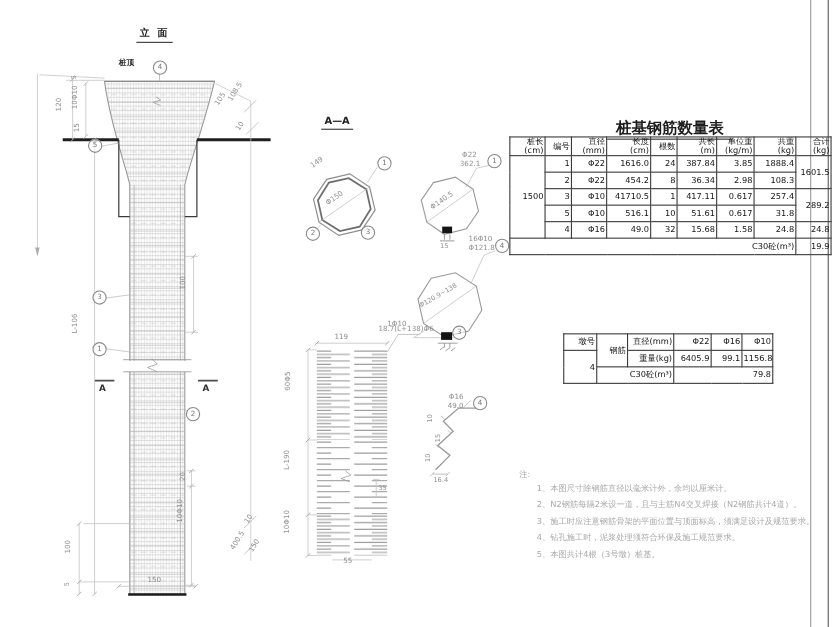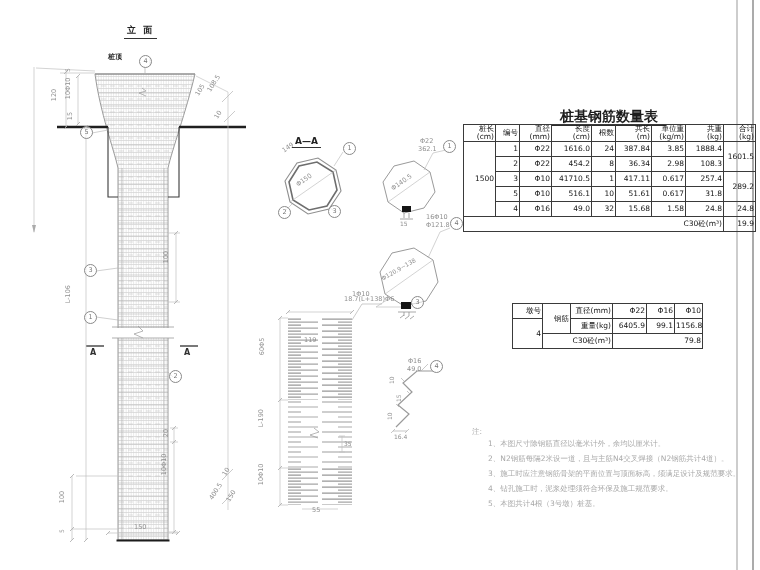--- a/index.html
+++ b/index.html
@@ -108,21 +108,21 @@
     <path d="M433,371 H417 L403,383 L412,392 L398,405 L409,414 L396,427" stroke="#9a9a9a" stroke-width="1.2" fill="none"></path>
     <path d="M421,371 L428,364 M393,431 H407 M391,433 l4,-4 M405,433 l4,-4 M404,381 l-3,-3 M410,394 l-3,-3 M399,407 l-3,-3" stroke="#b0b0b0" stroke-width=".7" fill="none"></path>
 
     <path d="M92,133 L108,130 M96,271 L118,268 M96,317 L118,320 M173,377 L168,372 M150,58 L150,66" stroke="#b0b0b0" stroke-width=".6"></path>
 
     <line x1="737" y1="0" x2="737" y2="570" stroke="#9b9b9b" stroke-width="1"></line>
     <line x1="753" y1="0" x2="753" y2="570" stroke="#7e7e7e" stroke-width="1.3"></line>
   </svg>
 
   <div class="view-title" style="left:124px;top:24px;">立 面</div>
-  <div class="view-title" style="left:292px;top:136px;letter-spacing:0;">A—A</div>
+  <div class="view-title" style="left:292px;top:106px;letter-spacing:0;">A—A</div>
 
   <span class="ann dk" style="left:108px;top:54px;font-size:7px;">桩顶</span>
   <span class="circ" style="left:139px;top:55px;">4</span>
   <span class="circ" style="left:80px;top:126px;">5</span>
   <span class="circ" style="left:84px;top:264px;">3</span>
   <span class="circ" style="left:84px;top:311px;">1</span>
   <span class="circ" style="left:169px;top:370px;">2</span>
 
   <span class="ann sm rot90" style="left:68px;top:69px;">5</span>
   <span class="ann rot90" style="left:54px;top:98px;">120</span>
@@ -160,21 +160,21 @@
   <span class="ann sm" style="left:400px;top:221px;">15</span>
 
   <span class="ann" style="left:426px;top:214px;">16Φ10</span>
   <span class="ann" style="left:426px;top:222px;">Φ121.8</span>
   <span class="circ" style="left:450px;top:217px;">4</span>
   <span class="ann rot30 sm" style="left:382px;top:276px;">Φ120.9~138</span>
   <span class="ann" style="left:352px;top:291px;">1Φ10</span>
   <span class="ann" style="left:344px;top:296px;">18.7(L+138)Φ6</span>
   <span class="circ" style="left:411px;top:296px;">3</span>
 
-  <span class="ann" style="left:304px;top:303px;margin-top:34px;">119</span>
+  <span class="ann" style="left:304px;top:303px;">119</span>
   <span class="ann rot90" style="left:262px;top:352px;">60Φ5</span>
   <span class="ann rot90" style="left:261px;top:424px;">L-190</span>
   <span class="ann rot90" style="left:261px;top:482px;">10Φ10</span>
   <span class="ann" style="left:312px;top:507px;">55</span>
   <span class="ann sm" style="left:344px;top:441px;">35</span>
 
   <span class="ann" style="left:408px;top:358px;">Φ16</span>
   <span class="ann" style="left:407px;top:366px;">49.0</span>
   <span class="circ" style="left:430px;top:360px;">4</span>
   <span class="ann sm rot90" style="left:392px;top:381px;">10</span>

